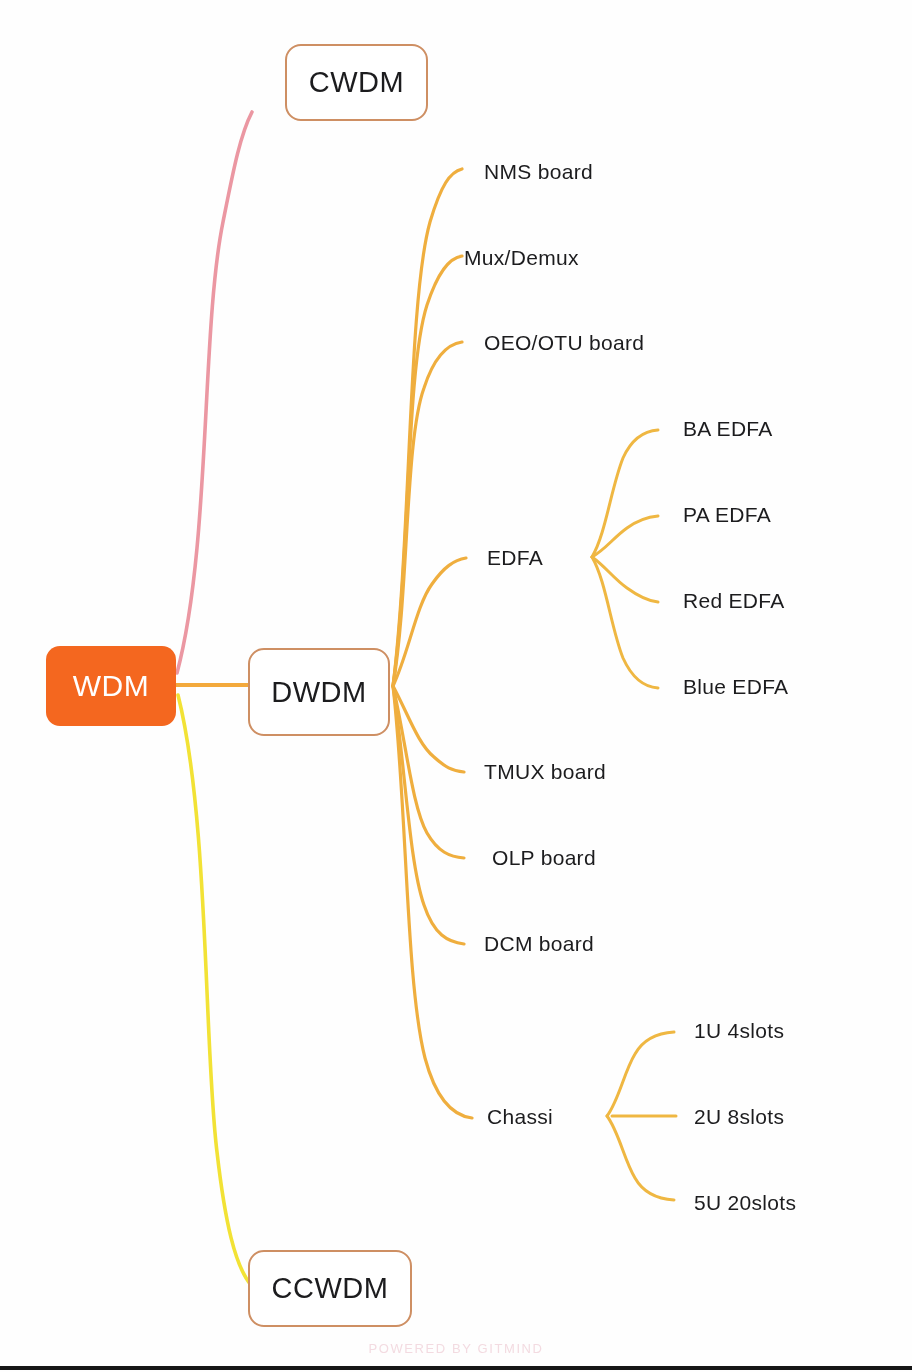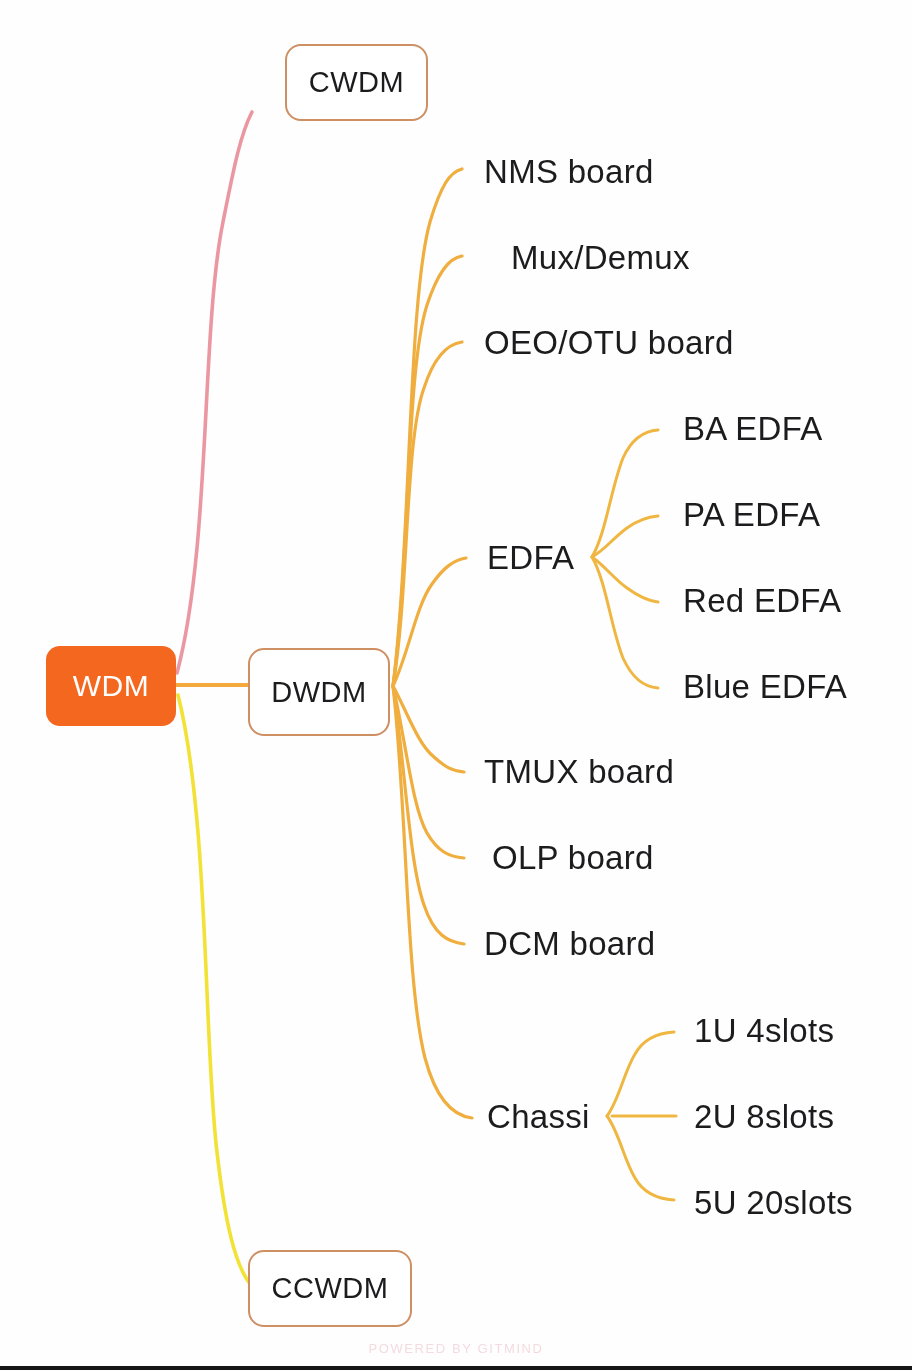--- a/index.html
+++ b/index.html
@@ -43,21 +43,21 @@
     border-radius: 14px;
     font-size: 30px;
   }
   .node-outline {
     background: #ffffff;
     border: 2.5px solid var(--box-border);
     border-radius: 16px;
   }
   .leaf {
     position: absolute;
-    font-size: 33px;
+    font-size: 21px;
     color: var(--label-text);
     white-space: nowrap;
     letter-spacing: 0.3px;
     line-height: 30px;
   }
   .watermark {
     position: absolute;
     left: 50%;
     transform: translateX(-50%);
     top: 1341px;
@@ -113,21 +113,21 @@
     <span>CWDM</span>
   </div>
   <div class="node-box node-outline" style="left:248px; top:648px; width:142px; height:88px;">
     <span>DWDM</span>
   </div>
   <div class="node-box node-outline" style="left:248px; top:1250px; width:164px; height:77px;">
     <span>CCWDM</span>
   </div>
 
   <div class="leaf" style="left:484px; top:157px;">NMS board</div>
-  <div class="leaf" style="left:511px; top:243px;">Mux/Demux</div>
+  <div class="leaf" style="left:464px; top:243px;">Mux/Demux</div>
   <div class="leaf" style="left:484px; top:328px;">OEO/OTU board</div>
   <div class="leaf" style="left:487px; top:543px;">EDFA</div>
   <div class="leaf" style="left:484px; top:757px;">TMUX board</div>
   <div class="leaf" style="left:484px; top:843px;margin-left:8px;">OLP board</div>
   <div class="leaf" style="left:484px; top:929px;">DCM board</div>
   <div class="leaf" style="left:487px; top:1102px;">Chassi</div>
 
   <div class="leaf" style="left:683px; top:414px;">BA EDFA</div>
   <div class="leaf" style="left:683px; top:500px;">PA EDFA</div>
   <div class="leaf" style="left:683px; top:586px;">Red EDFA</div>

